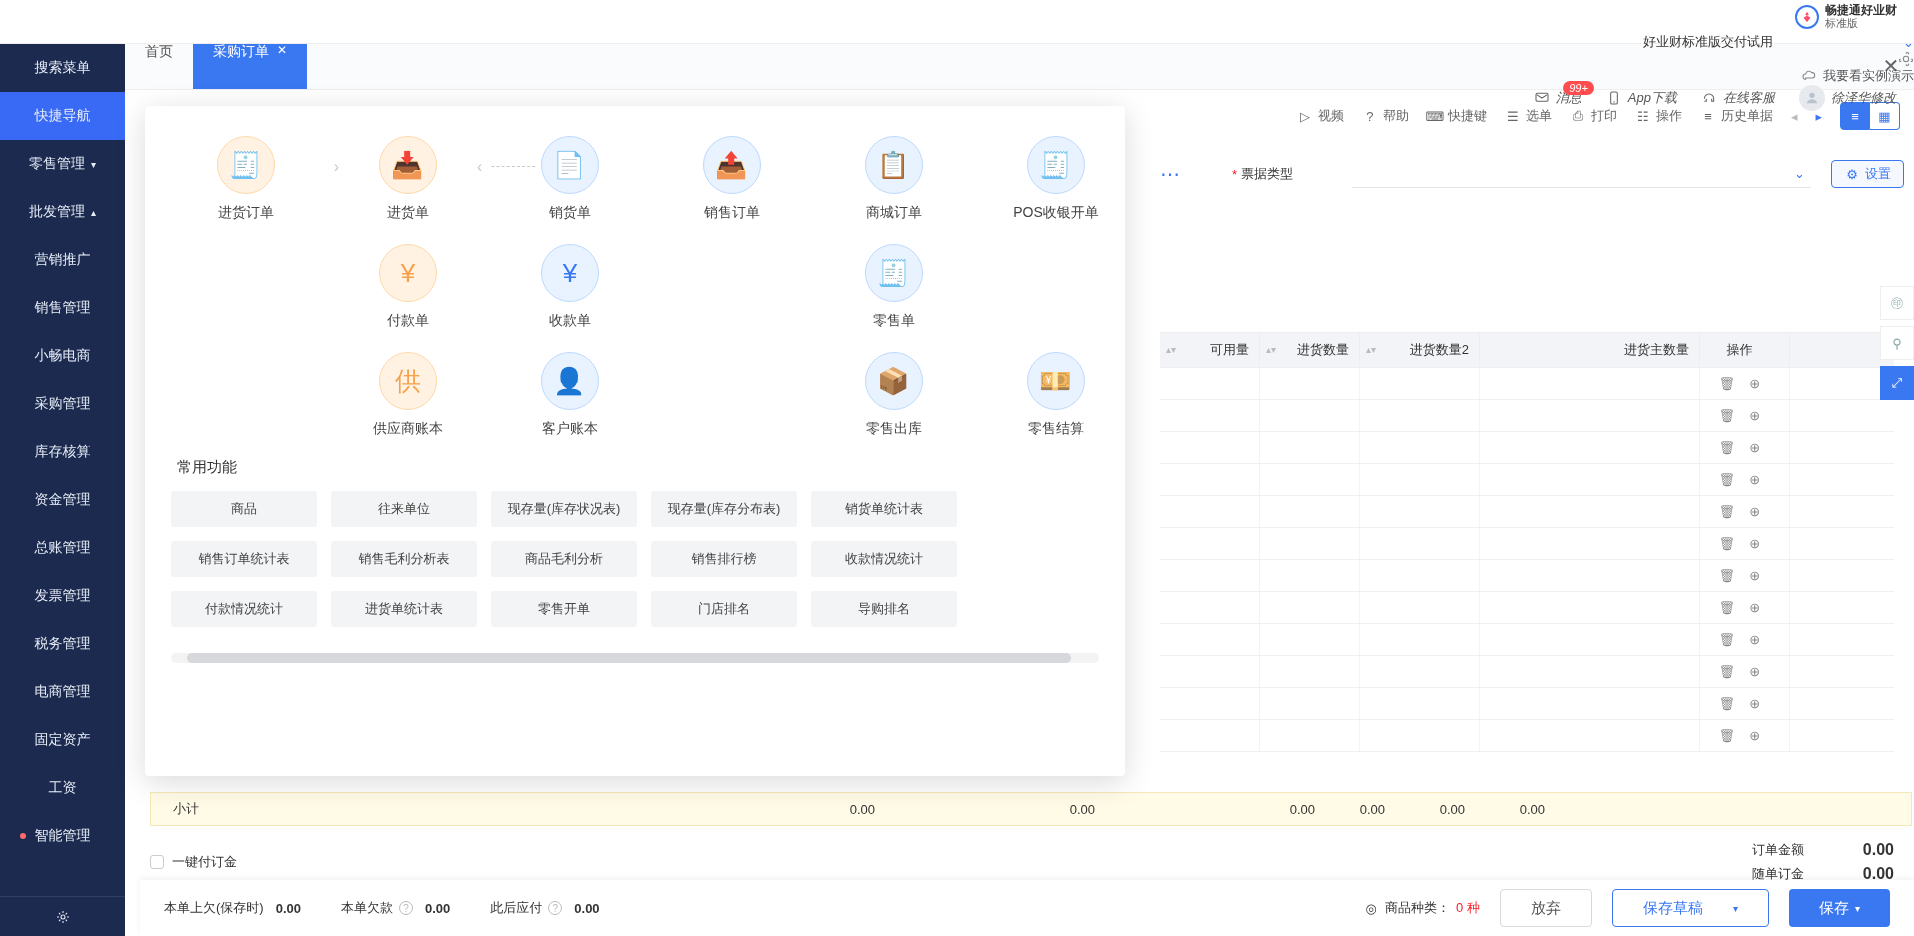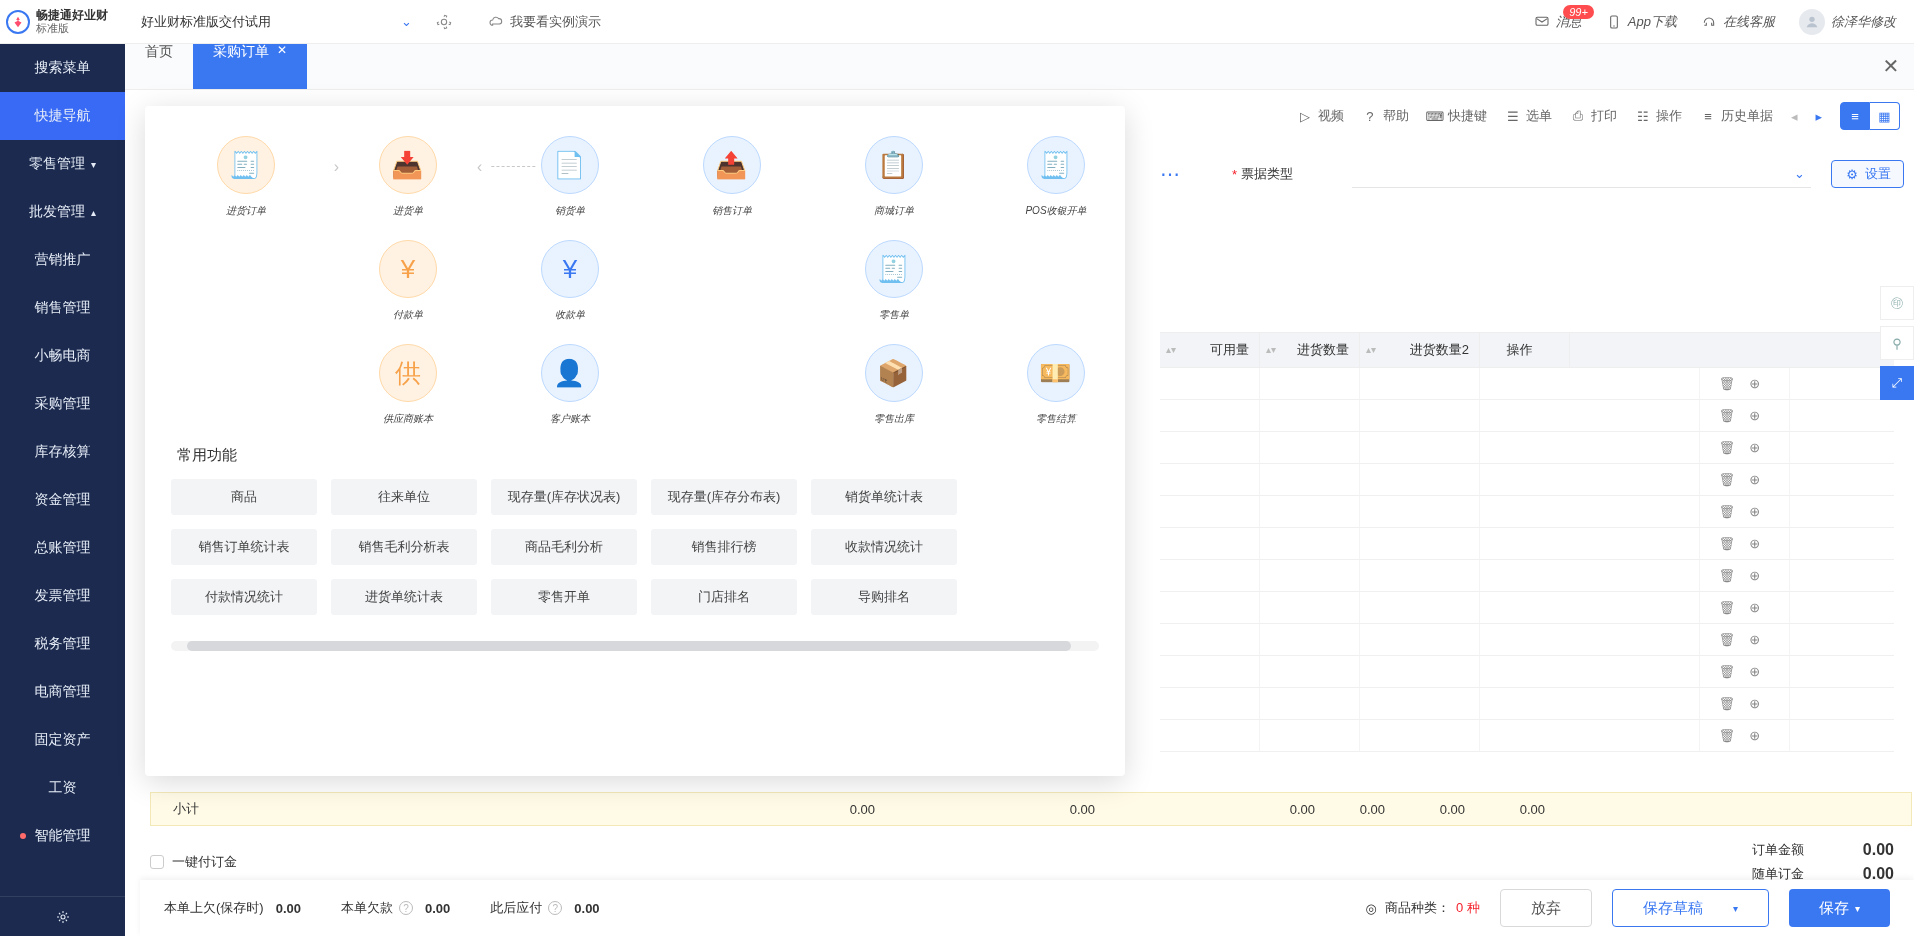--- a/index.html
+++ b/index.html
@@ -1,18 +1,18 @@
 <!DOCTYPE html>
 <html><head>
 <meta charset="utf-8">
 <style>
   * { box-sizing: border-box; margin: 0; padding: 0; }
   html, body { width: 1914px; height: 936px; font-family: "Microsoft YaHei", Arial, sans-serif; font-size: 13px; overflow: hidden; background: #fff; color: #333; }
   
-  .top-header { position: absolute; top:0; left:0; right:0; height:44px; background:#fff; border-bottom:1px solid #eee; display:flex; align-items:center; z-index: 50; }
+  .top-header { position: absolute; top:0; left:0; right:0; height:44px; background:#fff; border-bottom:1px solid #eee; display:flex; align-items:flex-end; z-index: 50; flex-direction: column; }
   .logo-block { width:125px; display:flex; align-items:center; padding:4px 6px; }
   .logo-icon { width:24px; height:24px; border-radius:50%; background:#fff; border:2px solid #3a78f2; display:flex; align-items:center; justify-content:center; margin-right:6px; }
   .logo-icon svg { width:14px; height:14px; }
   .logo-text { line-height:1.1; }
   .logo-text .l1 { font-size:12px; color:#333; font-weight:600; }
   .logo-text .l2 { font-size:11px; color:#666; }
   .product-select { margin-left:16px; display:flex; align-items:center; cursor:pointer; color:#333; }
   .product-select .chev { margin-left:130px; color:#3a78f2; }
   .gear-btn { margin-left:24px; color:#666; cursor:pointer; }
   .demo-link { margin-left:36px; display:flex; align-items:center; gap:6px; color:#555; cursor:pointer; }
@@ -85,21 +85,21 @@
   .chev-dn { font-size:10px; }
   
   .dock { position:absolute; right:0; top:286px; display:flex; flex-direction:column; z-index:60; }
   .dock .d { width:34px; height:34px; background:#fff; border:1px solid #eee; display:flex; align-items:center; justify-content:center; color:#8aa; margin-bottom:6px; cursor:pointer; }
   .dock .d.on { background:#3a78f2; color:#fff; border-color:#3a78f2; }
   
   .quicknav { position:absolute; top:106px; left:145px; width:980px; height:670px; background:#fff; box-shadow:0 6px 30px rgba(0,0,0,0.15); border-radius:4px; padding:30px 26px 18px; z-index:100; }
   .fn-icon { width:58px; height:58px; border-radius:50%; display:flex; align-items:center; justify-content:center; font-size:26px; }
   .fn-icon.orange { background:#fff2e3; color:#f7a24a; border:1px solid #ffd9a8; }
   .fn-icon.blue { background:#e9f3ff; color:#3a78f2; border:1px solid #bcd9ff; }
-  .fn-label { font-size:10px; color:#444;font-style:italic; }
+  .fn-label { font-size:14px; color:#444; }
   .common-title { font-size:15px; color:#333; margin:20px 0 14px 6px; }
   .common-grid { display:flex; flex-wrap:wrap; gap:14px; margin-bottom:14px; }
   .cg-btn { width:146px; height:36px; background:#f3f4f6; border-radius:3px; display:flex; align-items:center; justify-content:center; font-size:13px; color:#444; cursor:pointer; }
   .qn-scroll { height:10px; background:#f3f3f3; border-radius:5px; margin-top:26px; position:relative; }
   .qn-scroll .thumb { position:absolute; left:16px; right:28px; top:0; bottom:0; background:#d6d8dc; border-radius:5px; }
   
   .flow-grid { display:grid; grid-template-columns: repeat(6, 150px); row-gap:22px; column-gap:12px; }
   .flow-cell { display:flex; flex-direction:column; align-items:center; gap:10px; cursor:pointer; position:relative; }
   .flow-cell .h-arrow { position:absolute; right:-18px; top:22px; color:#c8c8c8; font-size:16px; }
   .flow-cell .h-arrow.dashed::before { content:""; position:absolute; right:14px; top:8px; width:44px; border-top:1.5px dashed #c8c8c8; }
@@ -316,20 +316,23 @@
         <span>可用量</span>
       </div>
     <div class="th c-qty1">
         <span class="sort">▴▾</span>
         <span>进货数量</span>
       </div>
     <div class="th c-qty2">
         <span class="sort">▴▾</span>
         <span>进货数量2</span>
       </div>
+    <div class="th c-mainqty">
+        <span>进货主数量</span>
+      </div>
     <div class="th c-ops center">
         <span>操作</span>
       </div>
   </div>
   <div class="tbody">
     <div class="trow">
         <div class="td c-avail"></div>
         <div class="td c-qty1"></div>
         <div class="td c-qty2"></div>
         <div class="td c-mainqty"></div>

